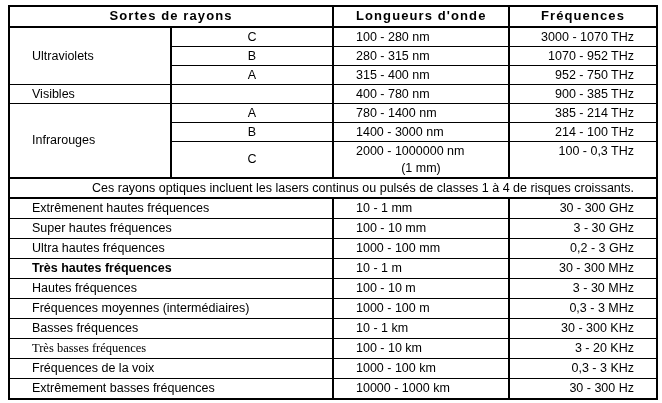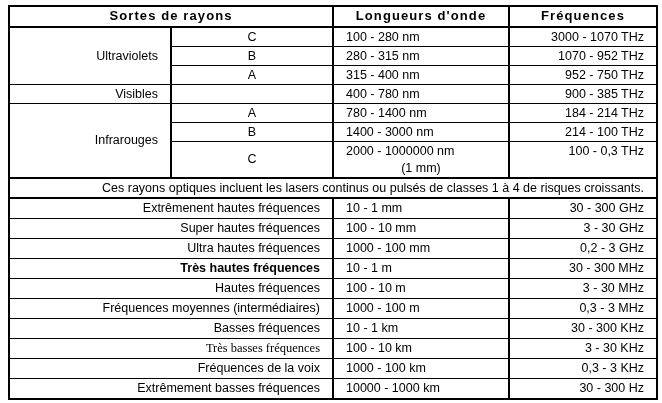--- a/index.html
+++ b/index.html
@@ -27,21 +27,21 @@
     left: 8px;
     top: 5px;
     width: 648px;
     border-collapse: collapse;
     table-layout: fixed;
     background: #ffffff;
   }
 
   table.spectrum td, table.spectrum th {
     border: 1px solid #000000;
-    padding: 0 12px;
+    padding: 0 22px;
     font-size: 12.5px;
     line-height: 1.15;
     font-weight: normal;
     vertical-align: middle;
     background: #ffffff;
     white-space: nowrap;
     overflow: hidden;
   }
 
   
@@ -60,21 +60,21 @@
   }
 
   
   .c-kind      { width: 162px; }
   .c-sub       { width: 162px; }
   .c-wave      { width: 176px; }
   .c-freq      { width: 148px; }
 
   
   .kind-cell {
-    text-align: right;
+    text-align: left;
     padding-left: 5px;
     vertical-align: top;
     padding-top: 2px;
   }
   .sub-cell {
     text-align: center;
   }
   .wave-cell {
     text-align: left;
     padding-right: 5px;
@@ -142,21 +142,21 @@
         <td class="kind-cell">Visibles</td>
         <td class="sub-cell thick-left"></td>
         <td class="wave-cell thick-left">400 - 780 nm</td>
         <td class="freq-cell thick-left">900 - 385 THz</td>
       </tr>
 
       <tr class="data-row">
         <td class="kind-cell" rowspan="4">Infrarouges</td>
         <td class="sub-cell thick-left">A</td>
         <td class="wave-cell thick-left">780 - 1400 nm</td>
-        <td class="freq-cell thick-left">184 - 214 THz</td>
+        <td class="freq-cell thick-left">385 - 214 THz</td>
       </tr>
 
       <tr class="data-row">
         <td class="sub-cell thick-left">B</td>
         <td class="wave-cell thick-left">1400 - 3000 nm</td>
         <td class="freq-cell thick-left">214 - 100 THz</td>
       </tr>
 
       <tr class="data-row">
         <td class="sub-cell thick-left" rowspan="2">C</td>
@@ -203,21 +203,21 @@
         <td class="freq-cell thick-left">0,3 - 3 MHz</td>
       </tr>
       <tr class="band-row">
         <td class="kind-cell" colspan="2" style="vertical-align:middle;padding-top:0;">Basses fréquences</td>
         <td class="wave-cell thick-left">10 - 1 km</td>
         <td class="freq-cell thick-left">30 - 300 KHz</td>
       </tr>
       <tr class="band-row">
         <td class="kind-cell" colspan="2" style="vertical-align:middle;padding-top:0;font-family:Liberation Serif, serif;">Très basses fréquences</td>
         <td class="wave-cell thick-left">100 - 10 km</td>
-        <td class="freq-cell thick-left">3 - 30 KHz</td>
+        <td class="freq-cell thick-left">3 - 20 KHz</td>
       </tr>
       <tr class="band-row">
         <td class="kind-cell" colspan="2" style="vertical-align:middle;padding-top:0;">Fréquences de la voix</td>
         <td class="wave-cell thick-left">1000 - 100 km</td>
         <td class="freq-cell thick-left">0,3 - 3 KHz</td>
       </tr>
       <tr class="band-row">
         <td class="kind-cell" colspan="2" style="vertical-align:middle;padding-top:0;">Extrêmement basses fréquences</td>
         <td class="wave-cell thick-left">10000 - 1000 km</td>
         <td class="freq-cell thick-left">30 - 300 Hz</td>

